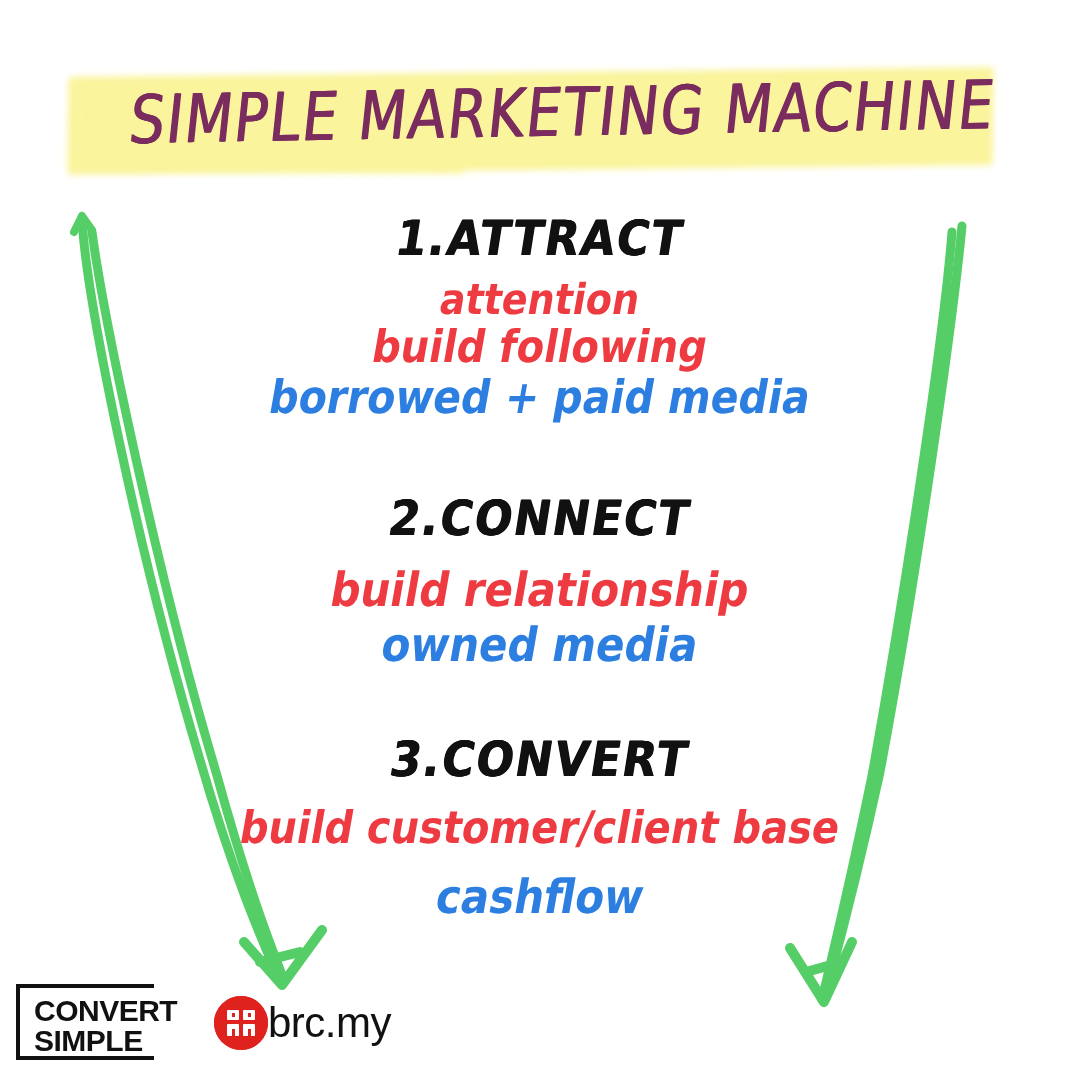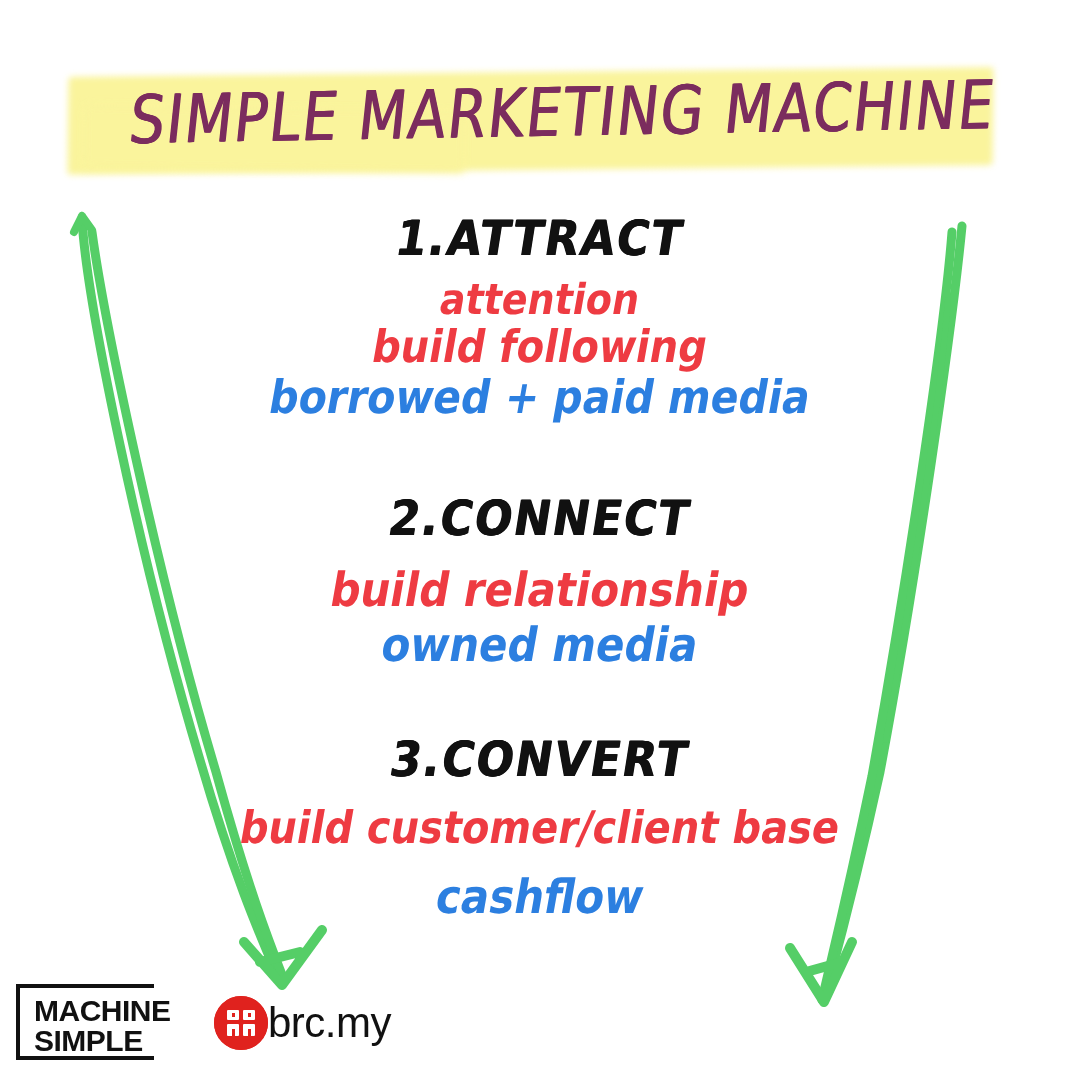--- a/index.html
+++ b/index.html
@@ -228,21 +228,21 @@
     <div class="step-head">3.CONVERT</div>
     <div class="line red" id="s3l1">build customer/client base</div>
     <div class="line blue" id="s3l2">cashflow</div>
   </div>
 
   <div id="footer">
 
     <div id="strategi-logo">
       <div id="strategi-frame"></div>
       <div id="strategi-words">
-        <div>MACHINE</div>
+        <div>CONVERT</div>
         <div>SIMPLE</div>
       </div>
     </div>
 
     <div id="brc-logo">
       <div id="brc-mark">
         <svg viewBox="0 0 54 54" width="54" height="54">
           <circle cx="27" cy="27" r="27" fill="#E0221E"></circle>
           <g fill="#ffffff">
             <rect x="13" y="14" width="12" height="10" rx="1"></rect>

